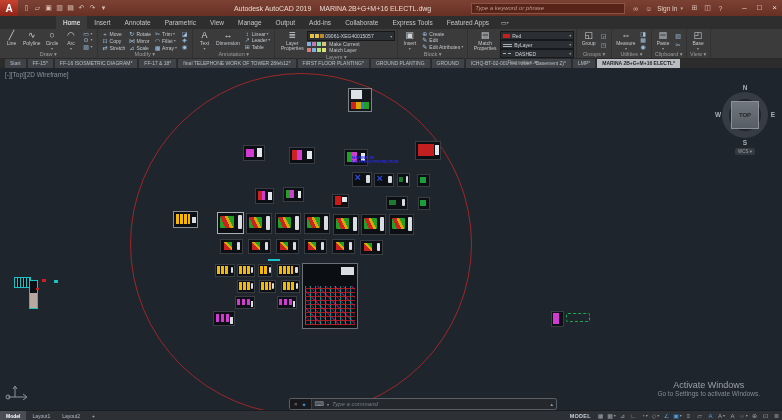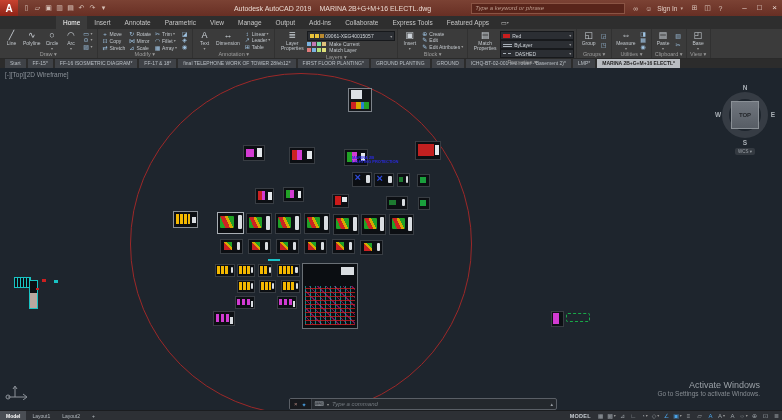--- a/index.html
+++ b/index.html
@@ -104,21 +104,21 @@
   .vcwrap{position:absolute;left:714px;top:16px;width:62px;height:62px;z-index:3}
   .vcring{position:absolute;left:8px;top:8px;width:46px;height:46px;border-radius:50%;border:7px solid #363c44;box-sizing:border-box}
   .vcl{position:absolute;font-size:6.5px;font-weight:bold;color:#aab0b6}
   .vcl.n{left:0;right:0;top:0;text-align:center}
   .vcl.s{left:0;right:0;bottom:0;text-align:center}
   .vcl.w{left:1px;top:27px}
   .vcl.e{right:1px;top:27px}
   .vctop{position:absolute;left:17px;top:17px;width:28px;height:28px;background:linear-gradient(#70767e,#575d65);border:1px solid #8a9096;color:#23262a;font-size:6px;font-weight:bold;display:flex;align-items:center;justify-content:center;box-sizing:border-box}
   .wcs{position:absolute;left:735px;top:80px;font-size:4.5px;color:#9aa0a6;background:#343a41;border-radius:2px;padding:1px 3px;z-index:3}
   .ucs{position:absolute;left:5px;top:316px;z-index:3}
-  .activate{position:absolute;right:22px;bottom:14px;text-align:right;z-index:4}
+  .activate{position:absolute;right:22px;bottom:14px;text-align:center;z-index:4}
   .activate .l1{font-size:9px;color:#9aa0a6}
   .activate .l2{font-size:6.5px;color:#868c92}
   
   .cmdbar{position:absolute;left:289px;top:398px;width:268px;height:12px;background:#24282d;border:1px solid #5a5f66;border-radius:2px;display:flex;align-items:center;color:#8d939a;font-size:6px;padding:0 3px;gap:3px;z-index:6;box-sizing:border-box}
   .cmdchip{display:flex;gap:4px;background:#17191d;height:100%;align-items:center;padding:0 4px;margin-left:-3px;border-right:1px solid #3a3f45}
   .cmdx{color:#b0867c}
   .cmdtool{color:#4aa3e8}
   .cmdkbd{color:#9aa0a6;font-size:6.5px}
   .cmdghost{font-style:italic;color:#767c82}
   .cmdup{margin-left:auto;font-size:5px;color:#9aa0a6}

